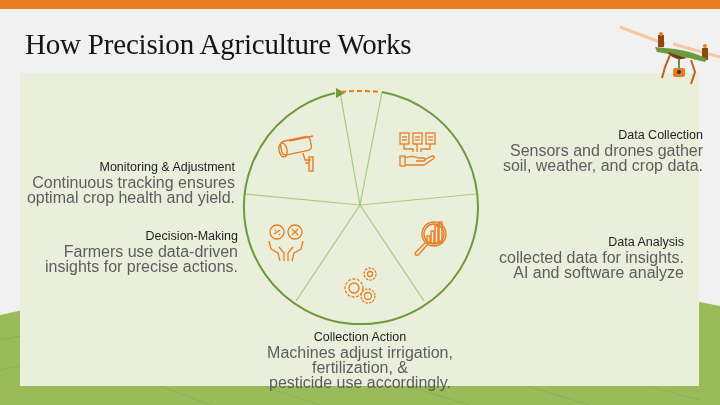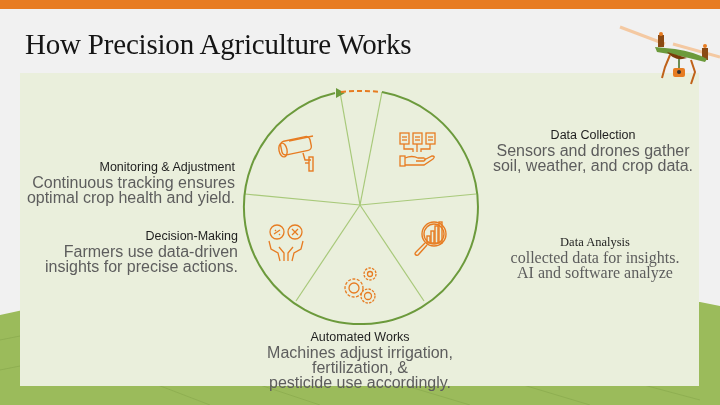--- a/index.html
+++ b/index.html
@@ -7,21 +7,21 @@
   .topbar { position:absolute; left:0; top:0; width:720px; height:9px; background:#e77c22; }
   .field { position:absolute; left:0; top:0; width:720px; height:405px; }
   .title { position:absolute; left:25px; top:28px; font-size:29px; color:#151515; letter-spacing:-0.2px; white-space:nowrap;font-family:Liberation Serif, serif; }
   .panel { position:absolute; left:20px; top:73px; width:679px; height:313px; background:#eaefdc; }
   .drone { position:absolute; left:615px; top:22px; width:105px; height:70px; }
   .diagram { position:absolute; left:0; top:0; width:720px; height:405px; }
   .step { position:absolute; width:220px; }
   .step .h { font-size:12.5px; color:#1e1e1e; line-height:15px; }
   .step .d { font-size:16px; color:#5d5d5d; line-height:15px; }
   .right { text-align:right; }
-  .left { text-align:center; }
+  .left { text-align:right; }
   .center { text-align:center; }
   .icon { position:absolute; }
 </style>
 </head>
 <body>
 
 <div class="topbar"></div>
 
 <svg class="field" viewBox="0 0 720 405">
   <path d="M0 315 L60 302 L240 300 L480 300 L700 302 L720 306 L720 405 L0 405 Z" fill="#9bbb5b"></path>
@@ -138,28 +138,28 @@
     <circle cx="64" cy="50" r="2" fill="#333"></circle>
   </g>
 </svg>
 
 <div class="step left" style="left:483px;top:128px;">
   <div class="h">Data Collection</div>
   <div class="d">Sensors and drones gather</div>
   <div class="d">soil, weather, and crop data.</div>
 </div>
 
-<div class="step left" style="left:485px;top:235px;font-family:Liberation Serif, serif;">
+<div class="step left" style="left:464px;top:235px;">
   <div class="h">Data Analysis</div>
   <div class="d">collected data for insights.</div>
   <div class="d">AI and software analyze</div>
 </div>
 
 <div class="step center" style="left:230px;top:330px;width:260px;">
-  <div class="h">Automated Works</div>
+  <div class="h">Collection Action</div>
   <div class="d">Machines adjust irrigation, fertilization, &amp;</div>
   <div class="d">pesticide use accordingly.</div>
 </div>
 
 <div class="step right" style="left:18px;top:229px;">
   <div class="h">Decision-Making</div>
   <div class="d">Farmers use data-driven</div>
   <div class="d">insights for precise actions.</div>
 </div>
 

